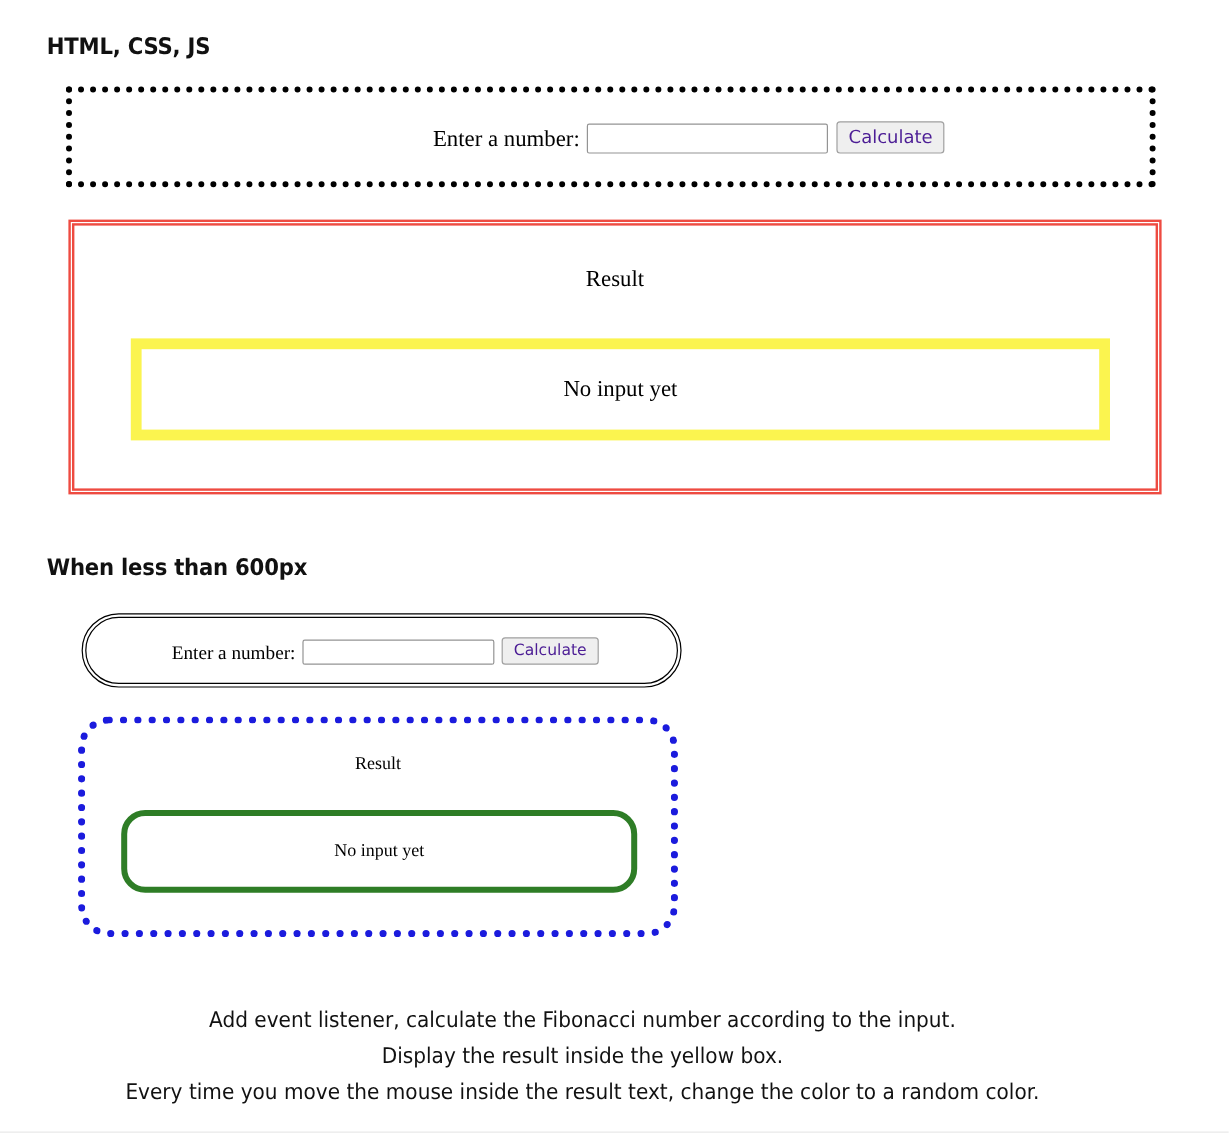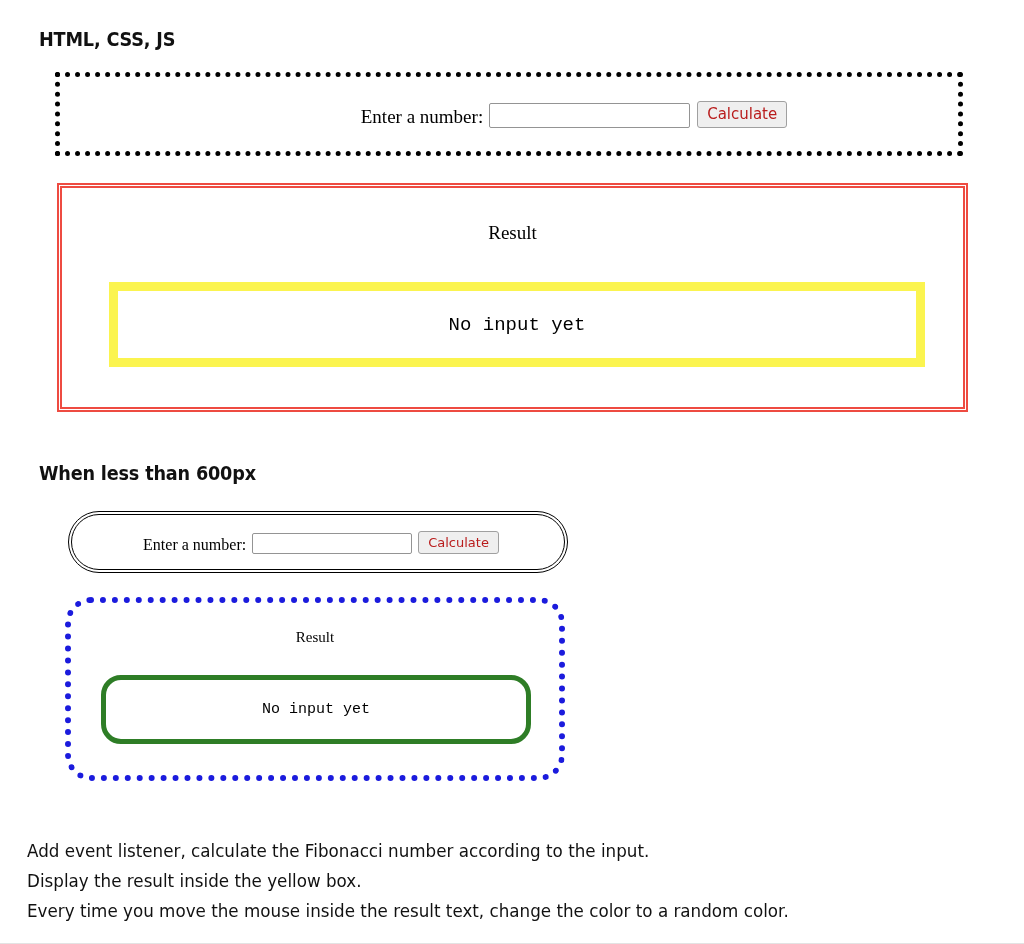--- a/index.html
+++ b/index.html
@@ -64,21 +64,21 @@
     background: #ffffff;
     border: 1px solid #949494;
     border-radius: 2px;
     outline: none;
     box-sizing: border-box;
     color: #000;
   }
   .calc-button {
     font-family: "DejaVu Sans", sans-serif;
     font-size: 15px;
-    color: #b91c1c;
+    color: #4c1d95;
     background: #efefef;
     border: 1px solid #a0a0a0;
     border-radius: 3px;
     box-sizing: border-box;
     cursor: default;
     line-height: 1;
     padding: 0 9px;
   }
 
   
@@ -125,21 +125,21 @@
     width: 816px;
     height: 85px;
     border: 9px solid #fbf44f;
     box-sizing: border-box;
     background: #ffffff;
     display: flex;
     align-items: center;
     justify-content: center;
   }
   .result-value-text {
-    font-family: Liberation Mono, monospace;
+    font-family: Liberation Serif, serif;
     font-size: 19px;
     color: #000000;
   }
 
   
   #form-box-mobile {
     position: absolute;
     left: 68px;
     top: 511px;
     width: 500px;
@@ -190,23 +190,24 @@
     background: #ffffff;
     display: flex;
     align-items: center;
     justify-content: center;
   }
   #result-value-box-mobile .result-value-text { font-size: 15px; }
 
   
   #instructions {
     position: absolute;
-    left: 27px;
+    left: 39px;
     top: 836px;
     width: 960px;
+    text-align: center;
   }
   .instruction-line {
     font-family: "DejaVu Sans", sans-serif;
     font-size: 18px;
     line-height: 30px;
     color: #111111;
     white-space: nowrap;
     transform: scaleX(0.93);
     transform-origin: left center;
   }

